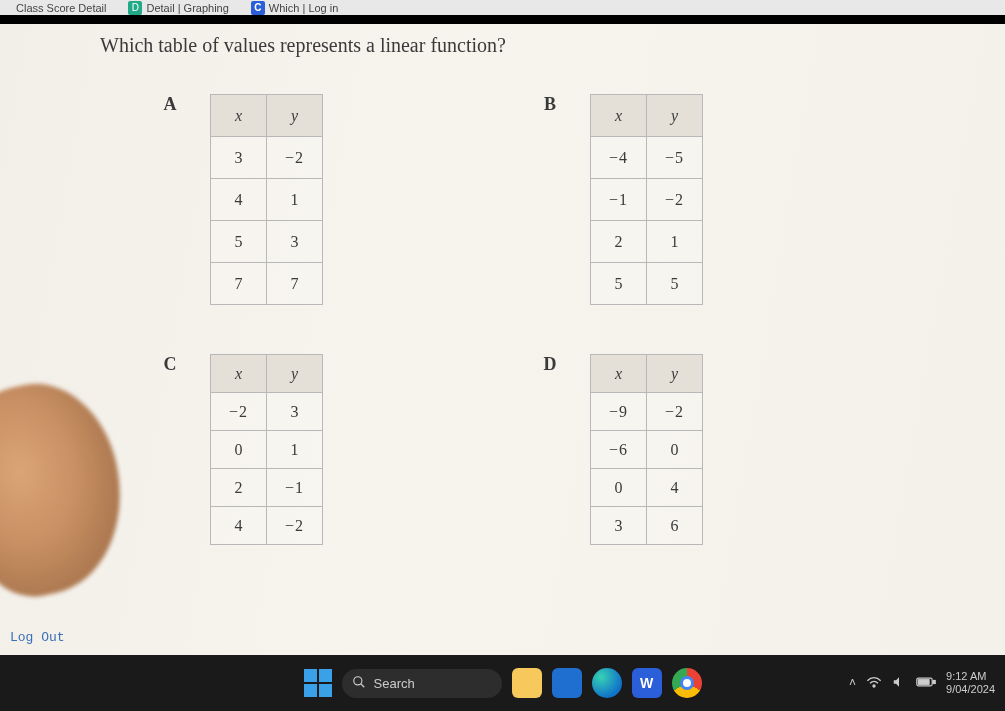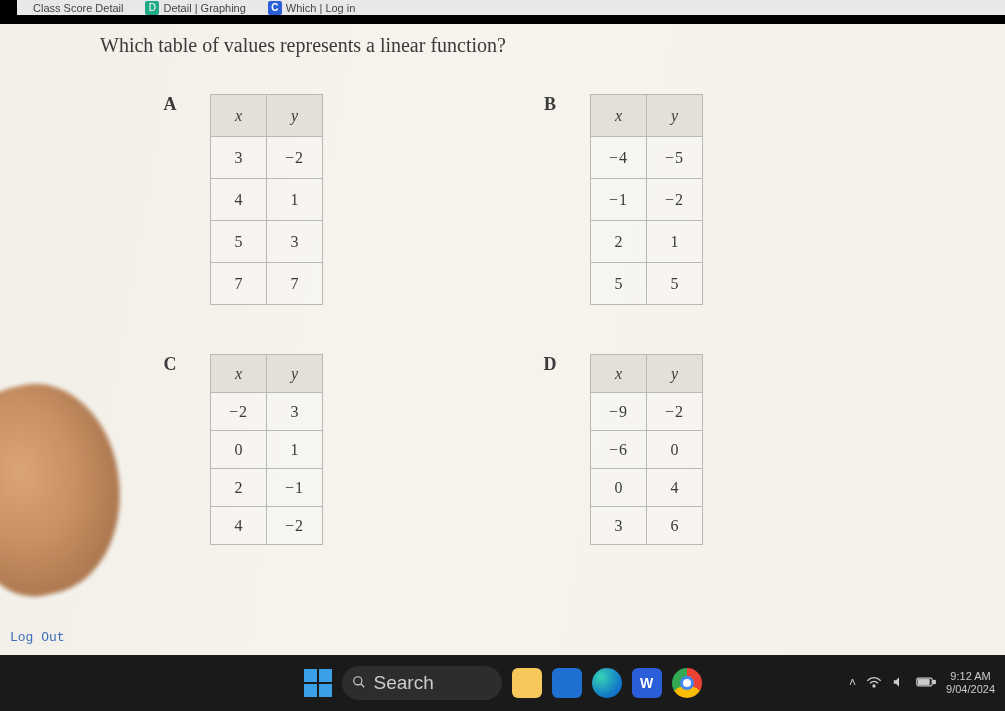--- a/index.html
+++ b/index.html
@@ -3,21 +3,21 @@
 <meta charset="utf-8">
 <style>
   * { box-sizing: border-box; margin: 0; padding: 0; }
   html, body { width: 1005px; height: 711px; overflow: hidden; font-family: Georgia, 'Times New Roman', serif; }
   body { background: #000; position: relative; }
 
   
   .tabstrip {
     position: absolute; top: 0; left: 0; right: 0; height: 15px;
     background: #e8e8e8; display: flex; align-items: center; padding: 0 6px;
-    font-family: -apple-system, Segoe UI, sans-serif; font-size: 11px; color: #444; margin-left: 17px;
+    font-family: -apple-system, Segoe UI, sans-serif; font-size: 11px; color: #444;
   }
   .tab { display: flex; align-items: center; gap: 4px; padding: 2px 10px; margin-right: 2px; }
   .tab .favicon { width: 14px; height: 14px; display: inline-flex; align-items: center; justify-content: center; font-size: 10px; border-radius: 2px; }
   .fav-green { background: #2a8; color: #fff; }
   .fav-blue  { background: #2b5fd9; color: #fff; font-weight: bold; }
 
   
   .viewport {
     position: absolute; top: 24px; left: 0; right: 0; bottom: 56px;
     background: linear-gradient(100deg, #f2efe9 0%, #f7f4ee 40%, #f4f1eb 100%);
@@ -74,38 +74,38 @@
     position: absolute; left: 0; right: 0; bottom: 0; height: 56px;
     background: #1a1a1a; display: flex; align-items: center;
     font-family: 'Segoe UI', sans-serif; color: #ddd;
   }
   .task-center { position: absolute; left: 50%; transform: translateX(-50%); display: flex; align-items: center; gap: 10px; }
   .start { width: 28px; height: 28px; display: grid; grid-template: 1fr 1fr / 1fr 1fr; gap: 2px; }
   .start span { background: #3aa0e8; }
   .searchbox {
     display: flex; align-items: center; gap: 8px;
     background: #2d2d2d; border-radius: 18px; padding: 6px 16px 6px 10px;
-    font-size: 19px; color: #ccc; width: 160px;
+    font-size: 13px; color: #ccc; width: 160px;
   }
   .tb-icon {
     width: 30px; height: 30px; border-radius: 6px;
     display: flex; align-items: center; justify-content: center; font-size: 16px;
   }
   .ic-folder { background:#f7c95c; color:#5a4a10; }
   .ic-store  { background:#1f6fd0; color:#fff; font-size:12px; }
   .ic-edge   { background: radial-gradient(circle at 30% 30%, #37d2b3, #1073c9 70%); border-radius:50%; }
   .ic-word   { background:#2b5fd9; color:#fff; font-weight:bold; font-size:14px; }
   .ic-chrome { background: conic-gradient(#ea4335 0 120deg,#fbbc05 120deg 240deg,#34a853 240deg 360deg); border-radius:50%; position:relative; }
   .ic-chrome::after { content:""; position:absolute; inset:8px; background:#fff; border-radius:50%; border:3px solid #4285f4; }
 
   .tray {
     position: absolute; right: 10px; display: flex; align-items: center; gap: 10px;
     font-size: 11px; color: #ccc;
   }
-  .tray .clock { text-align: center; line-height: 1.2; }
+  .tray .clock { text-align: left; line-height: 1.2; }
   .chevron-up { font-size: 12px; }
 </style>
 </head>
 <body>
 
 <div class="tabstrip">
   <div class="tab">
     <span>Class Score Detail</span>
   </div>
   <div class="tab">

